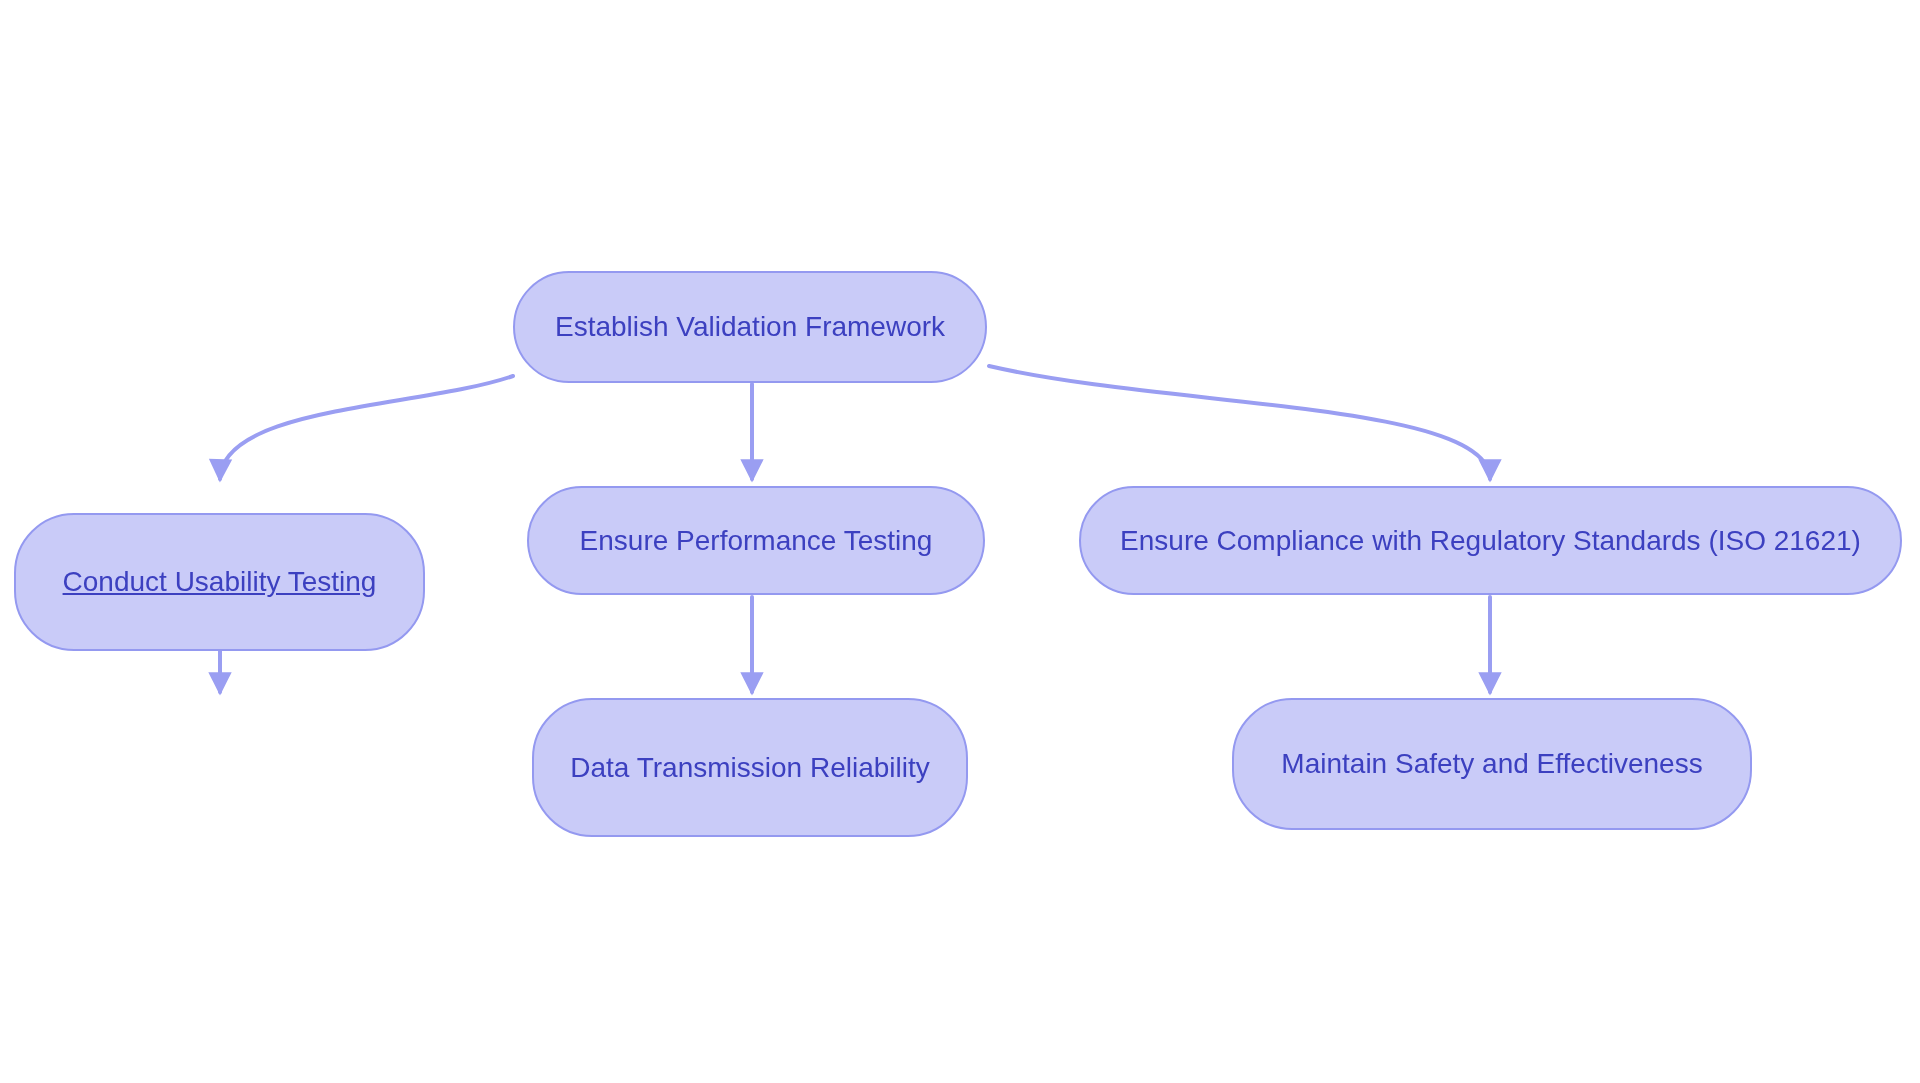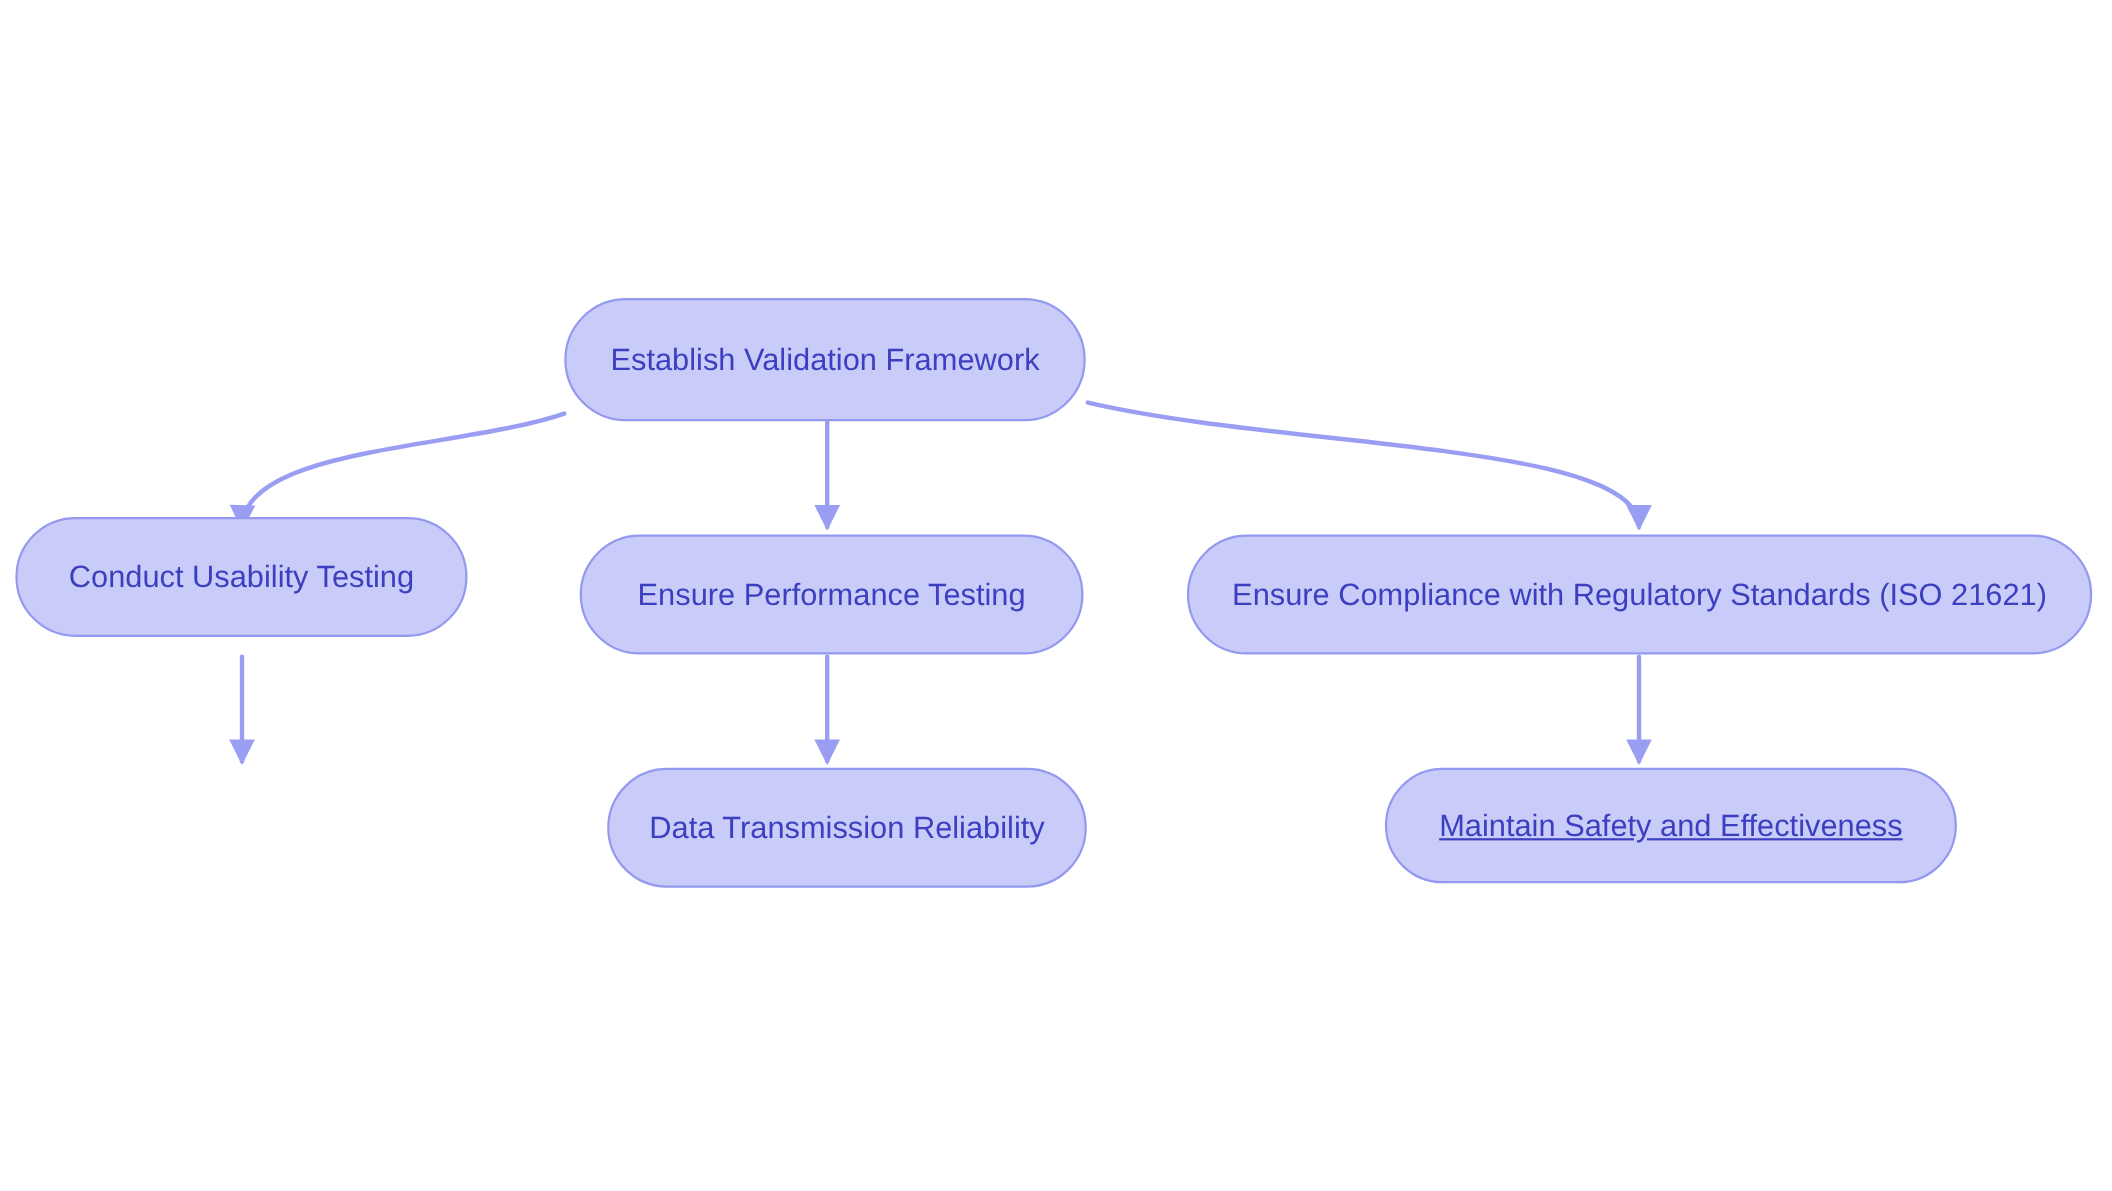--- a/index.html
+++ b/index.html
@@ -46,26 +46,26 @@
     background: var(--node-fill);
     border: 2px solid var(--node-border);
     border-radius: 60px;
     color: var(--node-text);
     font-size: 28px;
     line-height: 1.2;
     padding: 12px 24px;
   }
   
   .n-root        { left: 513px;  top: 271px; width: 474px; height: 112px; }
-  .n-usability   { left: 14px;   top: 470px; width: 411px; height: 109px; }
+  .n-usability   { left: 14px;   top: 513px; width: 411px; height: 138px; text-decoration: underline; }
   .n-performance { left: 527px;  top: 486px; width: 458px; height: 109px; }
   .n-compliance  { left: 1079px; top: 486px; width: 823px; height: 109px; }
   .n-tools       { left: 60px;   top: 698px; width: 325px; height: 109px; }
-  .n-data        { left: 552px;  top: 698px; width: 436px; height: 109px; }
-  .n-safety      { left: 1259px; top: 698px; width: 520px; height: 105px; text-decoration: underline; }
+  .n-data        { left: 532px;  top: 698px; width: 436px; height: 139px; }
+  .n-safety      { left: 1232px; top: 698px; width: 520px; height: 132px; }
 </style>
 </head>
 <body>
 
 <div class="canvas">
 
   <svg class="edges" viewBox="0 0 1920 1083" xmlns="http://www.w3.org/2000/svg">
     <defs>
       <marker id="arrowhead" viewBox="0 0 12 12" refX="9.5" refY="6" markerWidth="28" markerHeight="28" markerUnits="userSpaceOnUse" orient="auto">
         <path d="M1,1 L11,6 L1,11 Z" fill="#9a9ef2"></path>

